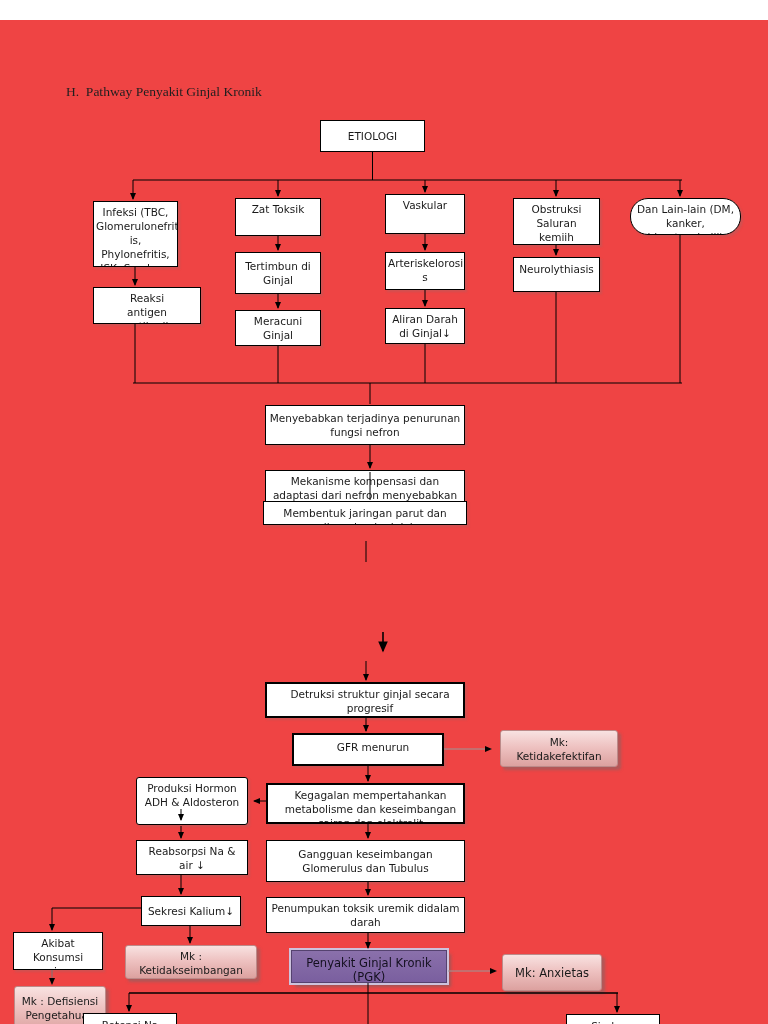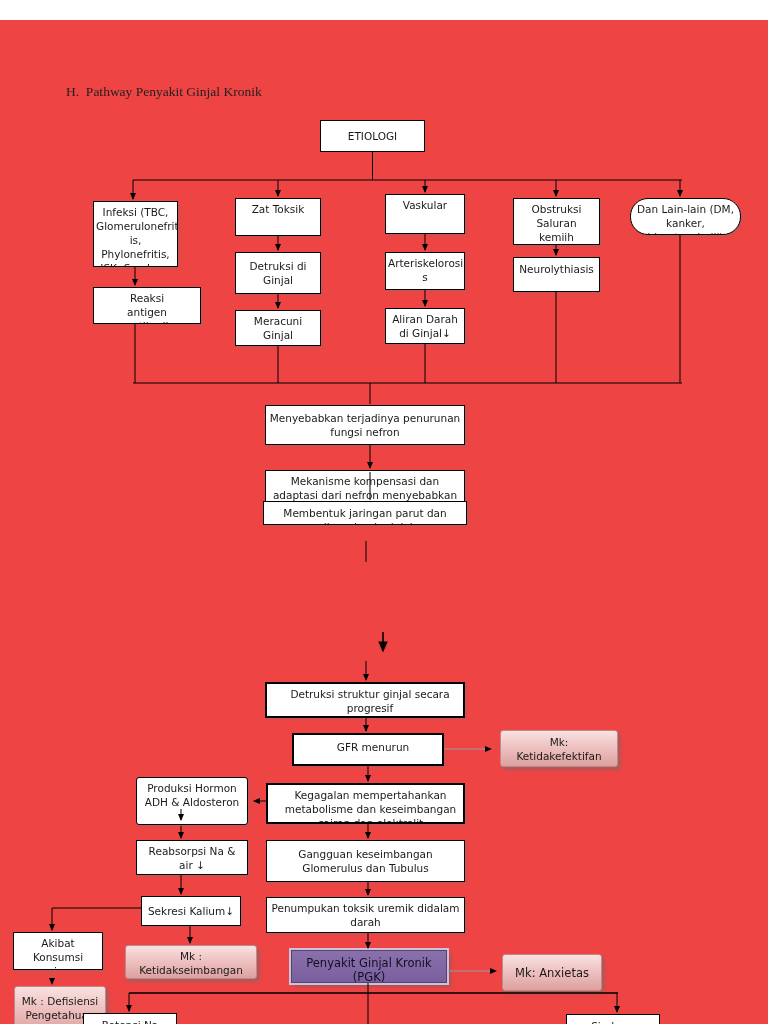--- a/index.html
+++ b/index.html
@@ -35,21 +35,21 @@
   <div class="box" style="left:93px;top:181px;width:85px;height:66px;">Infeksi (TBC,
 Glomerulonefrit
 is, Phylonefritis,
 ISK, Syndrom
 nefrotik)</div>
   <div class="box" style="left:93px;top:267px;width:108px;height:37px;">Reaksi
 antigen
 antibodi</div>
 
   <div class="box" style="left:235px;top:178px;width:86px;height:38px;">Zat Toksik</div>
-  <div class="box mid" style="left:235px;top:232px;width:86px;height:42px;">Detruksi di
+  <div class="box mid" style="left:235px;top:232px;width:86px;height:42px;">Tertimbun di
 Ginjal</div>
   <div class="box mid" style="left:235px;top:290px;width:86px;height:36px;">Meracuni
 Ginjal</div>
 
   <div class="box" style="left:385px;top:174px;width:80px;height:40px;">Vaskular</div>
   <div class="box" style="left:385px;top:232px;width:80px;height:38px;">Arteriskelorosi
 s</div>
   <div class="box mid" style="left:385px;top:288px;width:80px;height:36px;">Aliran Darah
 di Ginjal↓</div>
 

